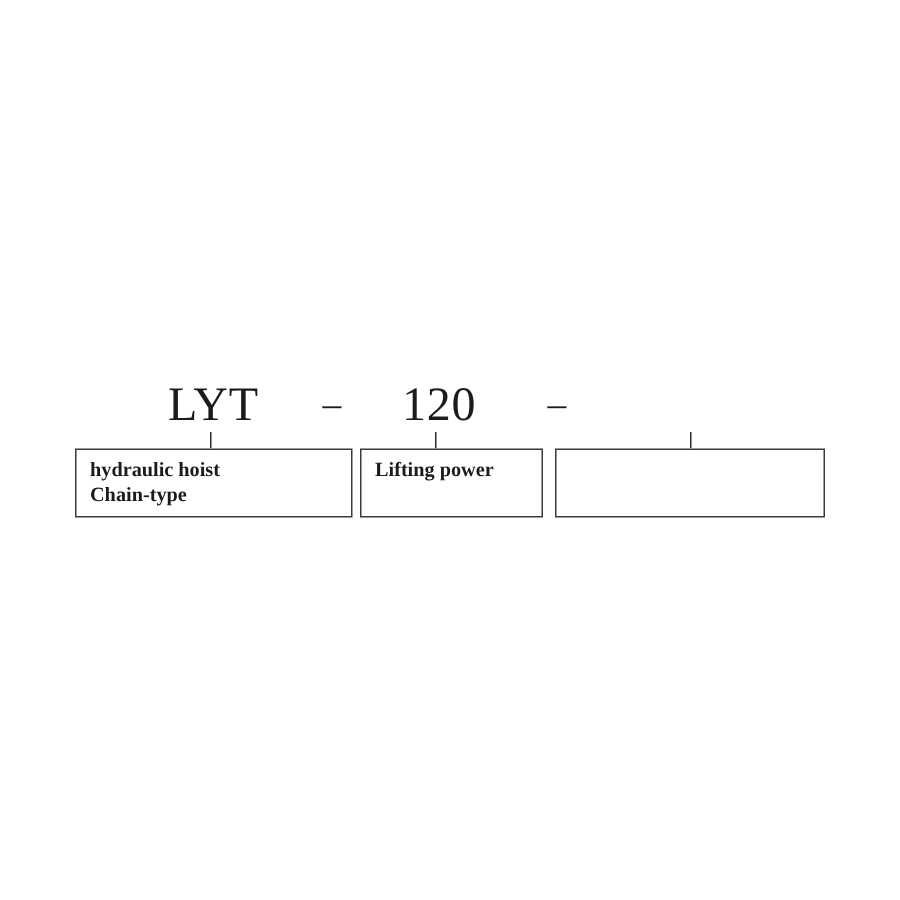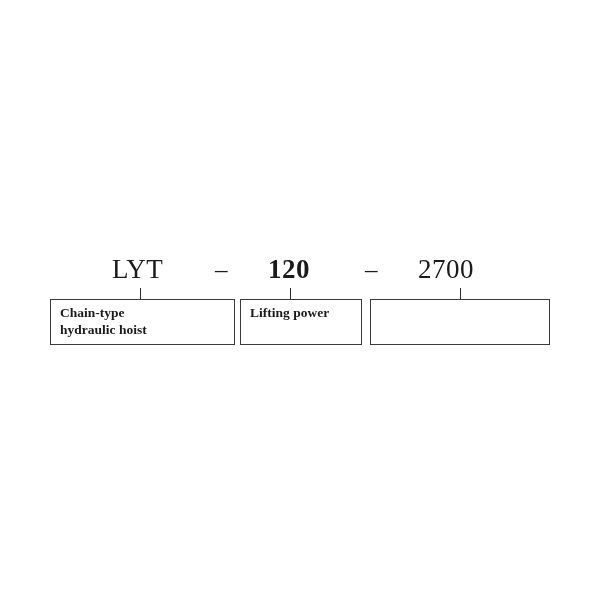--- a/index.html
+++ b/index.html
@@ -23,36 +23,36 @@
   
   #code-line {
     position: absolute;
     left: 50px;
     top: 252px;
     width: 500px;
     height: 36px;
   }
   .code-token {
     position: absolute;
-    font-size: 27px;
+    font-size: 32px;
     line-height: 34px;
     letter-spacing: 0.5px;
     color: #1b1b1b;
     white-space: nowrap;
   }
   .code-dash {
     position: absolute;
     font-size: 25px;
     line-height: 34px;
     color: #1b1b1b;
   }
   #tok-model { left: 62px;  top: 0; }
   #dash-1    { left: 165px; top: 1px; }
   #dash-2    { left: 315px; top: 1px; }
-  #tok-power { left: 218px; top: 0; font-weight: bold; }
+  #tok-power { left: 218px; top: 0; }
   #tok-stroke{ left: 368px; top: 0; }
 
   
   .leader {
     position: absolute;
     width: 1px;
     background: #2b2b2b;
   }
 
   
@@ -87,33 +87,32 @@
 </head>
 <body>
 
 <div id="page">
 
   <div id="code-line">
     <span class="code-token" id="tok-model">LYT</span>
     <span class="code-dash" id="dash-1">–</span>
     <span class="code-token" id="tok-power">120</span>
     <span class="code-dash" id="dash-2">–</span>
-    <span class="code-token" id="tok-stroke">2700</span>
   </div>
 
   <div class="leader" style="left:140px; top:288px; height:11px;"></div>
   <div class="leader" style="left:290px; top:288px; height:11px;"></div>
   <div class="leader" style="left:460px; top:288px; height:11px;"></div>
 
   <div id="boxes">
 
     <div class="box" id="box-model">
       <div class="box-label">
+        <div>hydraulic hoist</div>
         <div>Chain-type</div>
-        <div>hydraulic hoist</div>
       </div>
     </div>
 
     <div class="box" id="box-power">
       <div class="box-label">
         <div>Lifting power</div>
       </div>
     </div>
 
     <div class="box" id="box-stroke">

